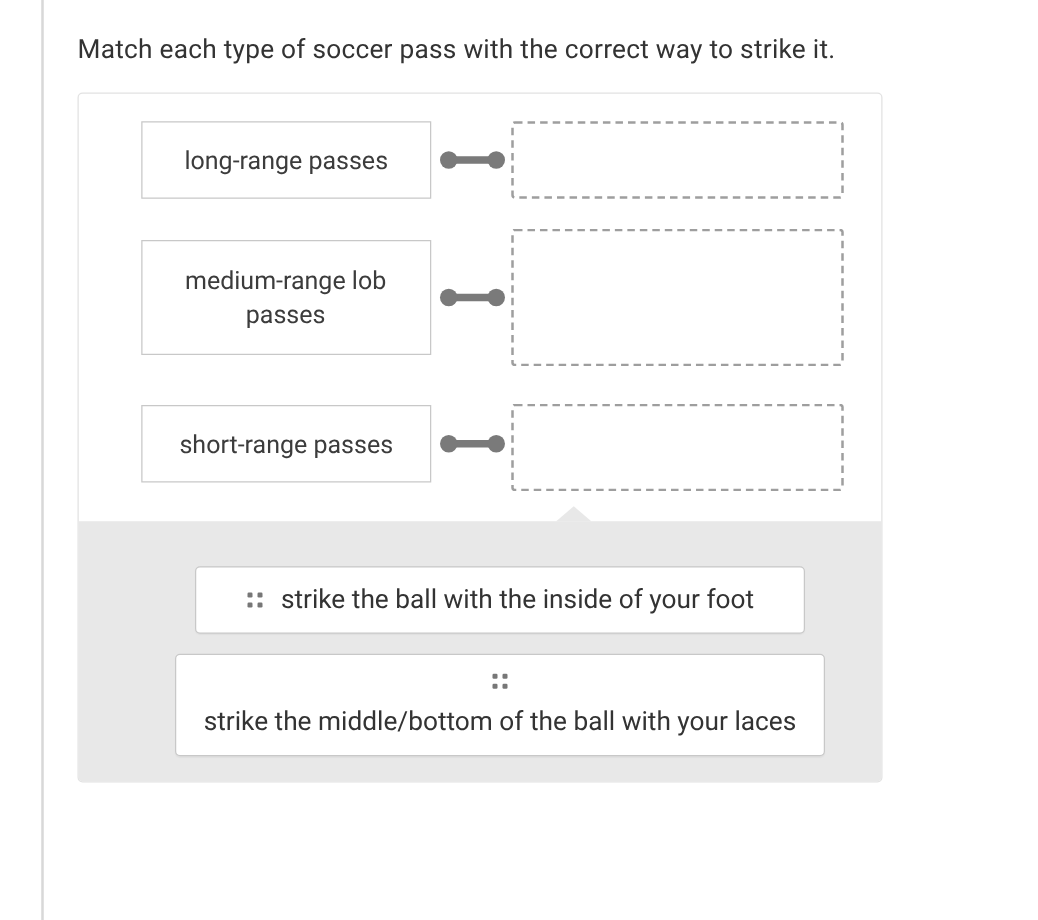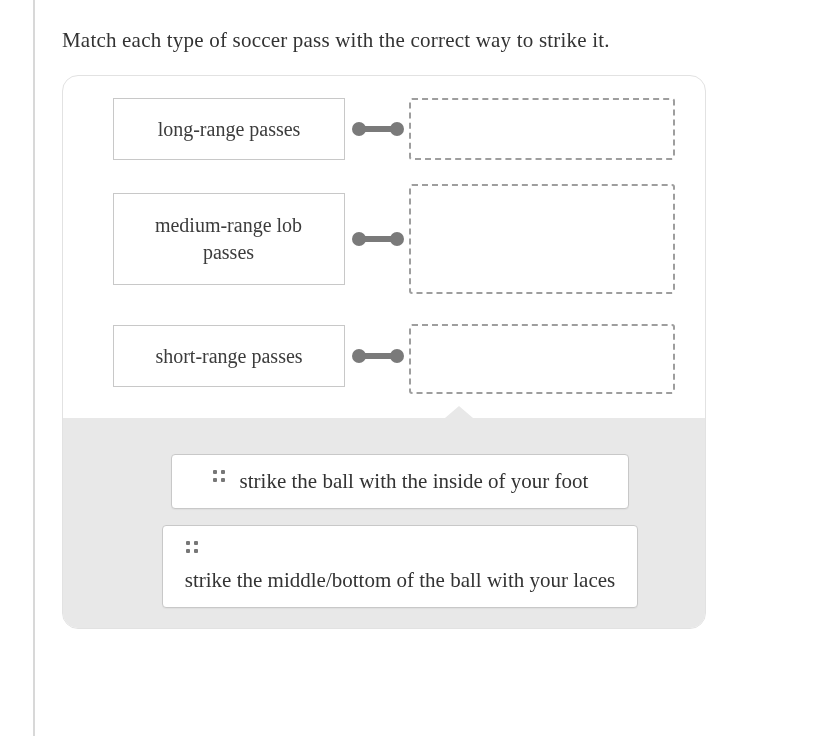--- a/index.html
+++ b/index.html
@@ -15,27 +15,27 @@
   body{
     width:830px;
     height:736px;
     font-family:-apple-system,BlinkMacSystemFont,"Segoe UI",Roboto,Helvetica,Arial,sans-serif;
     color:var(--text);
     background:#fff;
     position:relative;
   }
   
   .left-rule{position:absolute;left:33px;top:0;bottom:0;border-left:2px solid #d8d8d8;}
-  .content{padding:28px 0 0 62px;font-family:Liberation Serif, serif;}
+  .content{padding:28px 0 0 62px;}
   .prompt{font-size:21px;letter-spacing:0.2px;color:#333;margin-bottom:22px;}
   .panel{
     width:644px;
     background:#fff;
     border:1px solid #e2e2e2;
-    border-radius:16px;
+    border-radius:4px;
     overflow:hidden;
   }
   .match-area{padding:22px 30px 24px 50px;}
   .row{display:flex;align-items:center;margin-bottom:24px;}
   .row:last-child{margin-bottom:0;}
   .source{
     width:293px;
     min-height:62px;
     border:1px solid var(--border);
     display:flex;
@@ -78,20 +78,21 @@
     position:absolute;
     top:-12px;
     left:382px;
     width:0;height:0;
     border-left:14px solid transparent;
     border-right:14px solid transparent;
     border-bottom:12px solid var(--drop-bg);
   }
   .option{
     display:flex;
+    align-items:center;
     gap:14px;
     background:#fff;
     border:1px solid var(--opt-border);
     border-radius:4px;
     padding:14px 40px;
     font-size:21px;
     color:#333;
     cursor:grab;
     box-shadow:0 1px 1px rgba(0,0,0,0.04);
     margin-left:32px;

